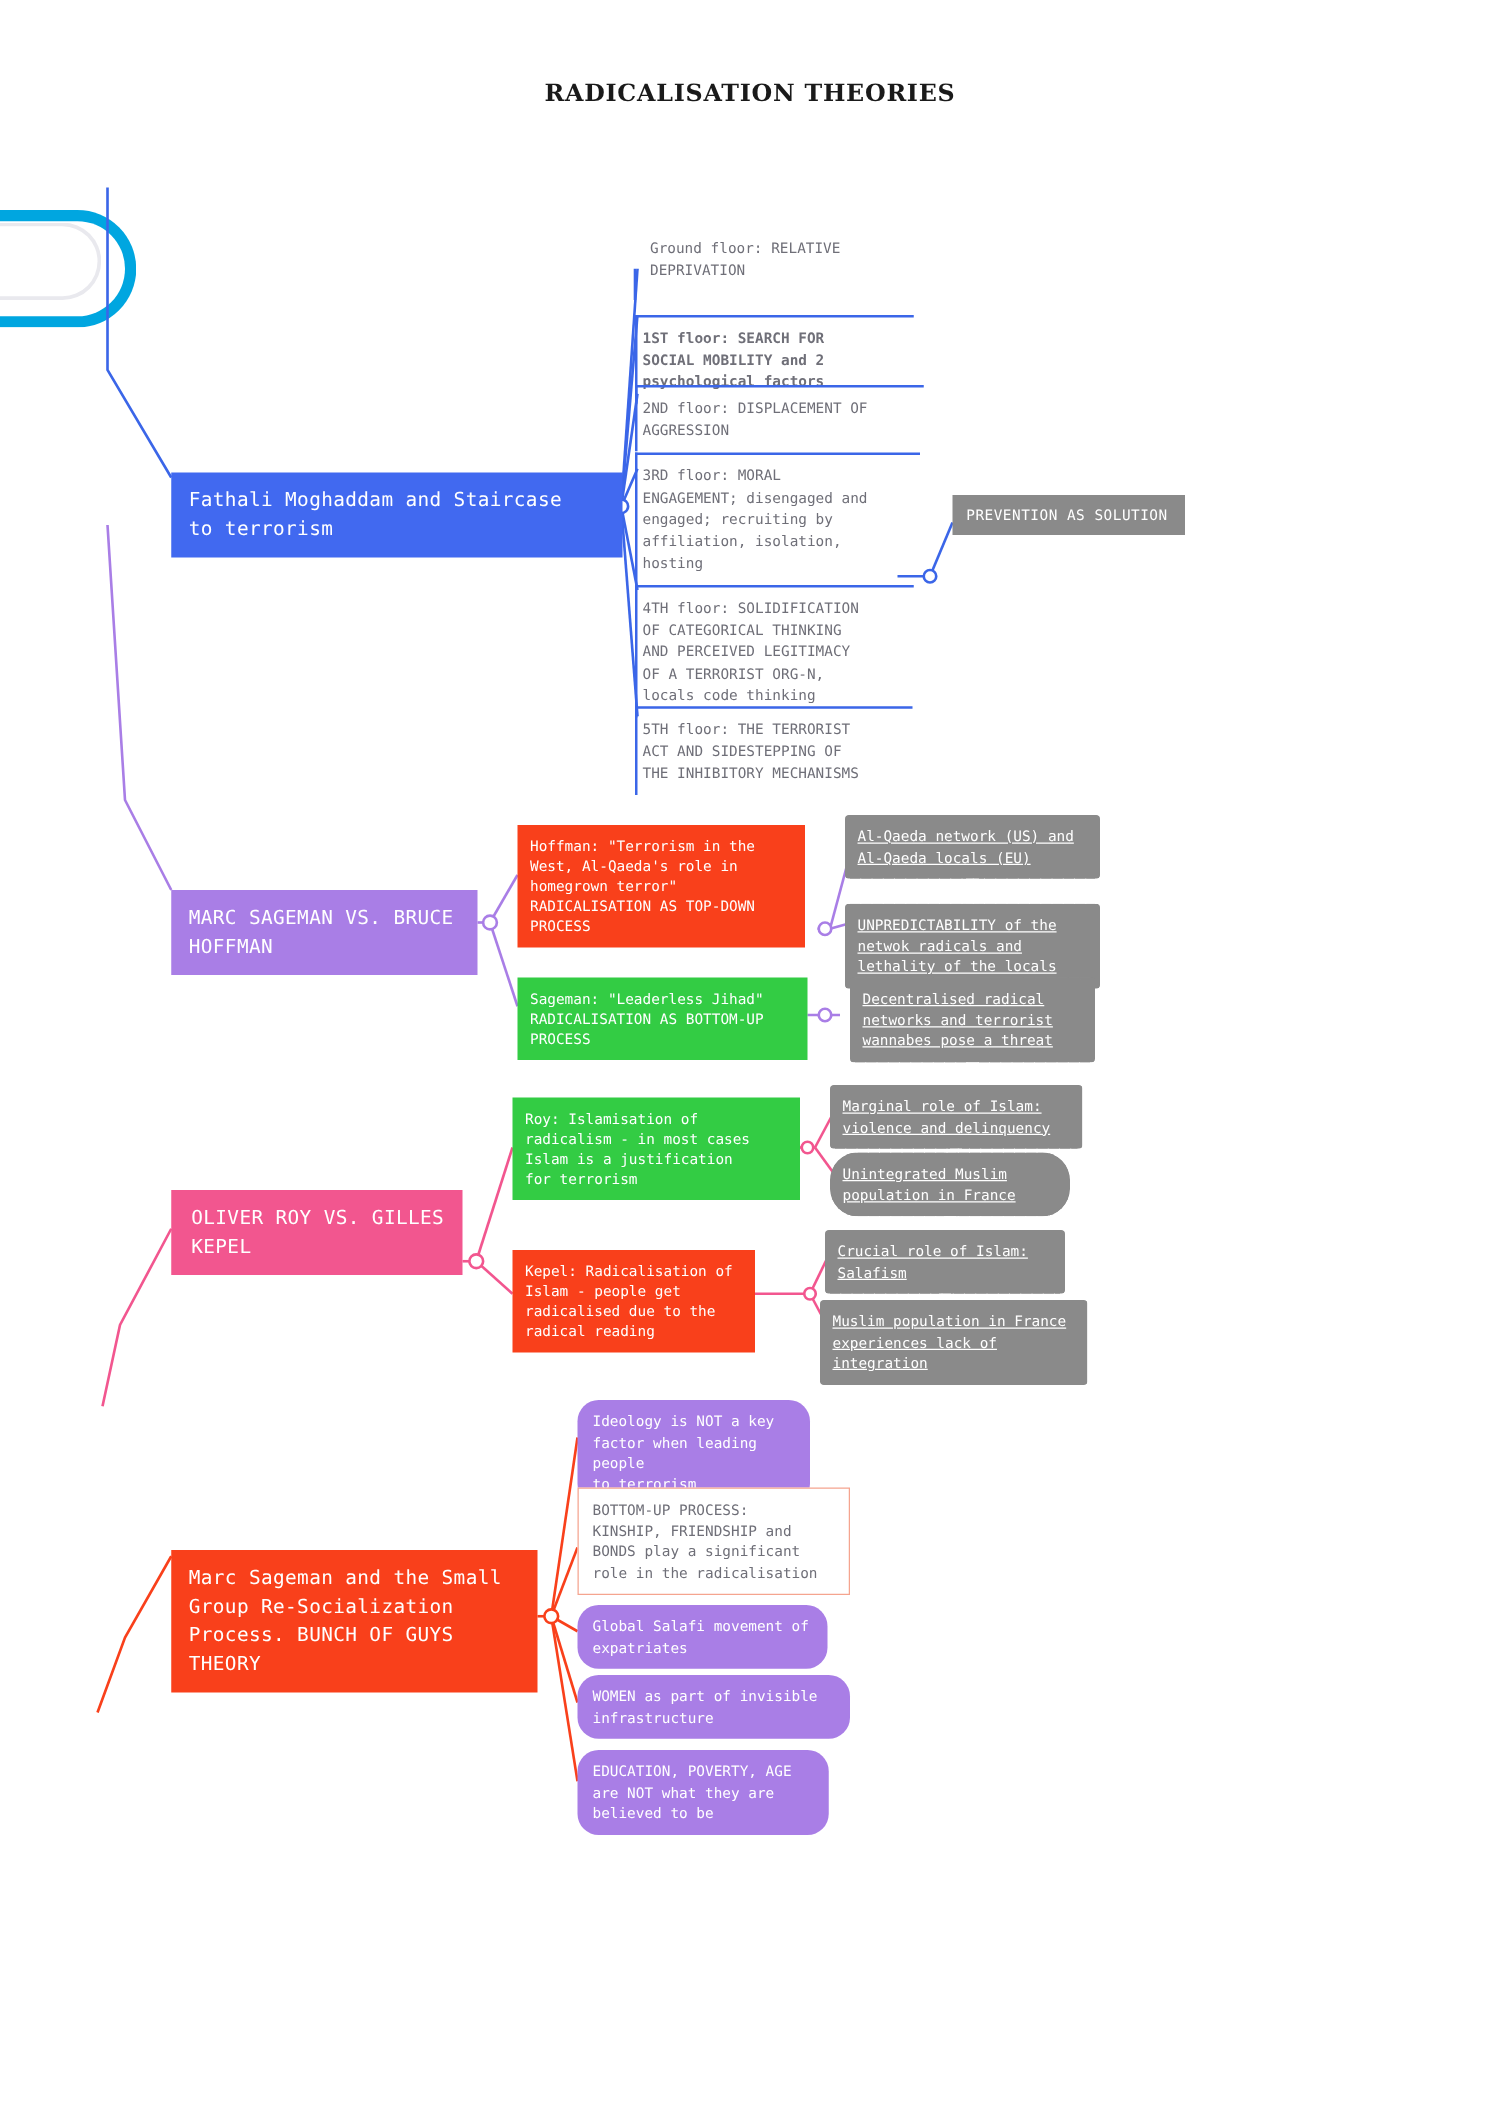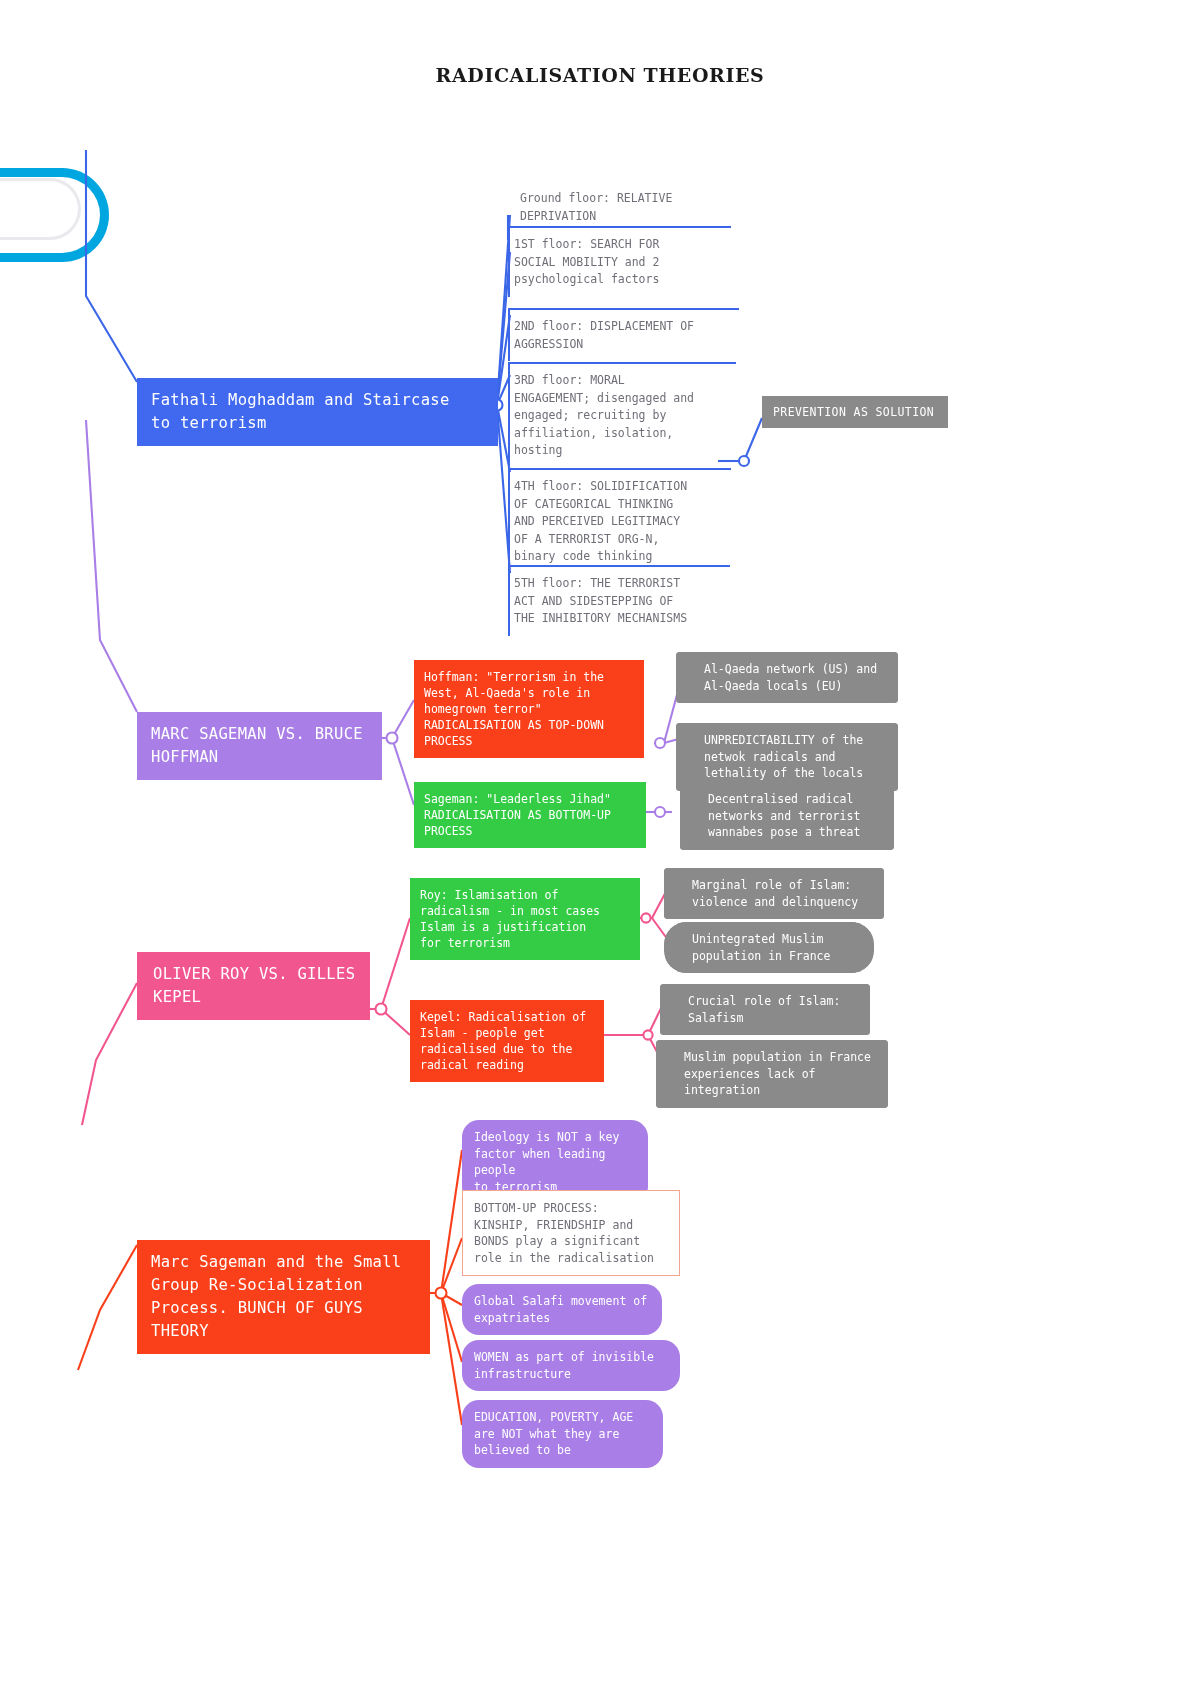--- a/index.html
+++ b/index.html
@@ -59,27 +59,28 @@
     padding:9px 9px 9px 10px;
   }
   .fillbox.red{background:#f9401b;}
   .fillbox.green{background:#33cc44;}
 
   
   .cloud{
     color:#ffffff;
     font-size:11.5px;
     line-height:16.5px;
-    padding:9px 10px 9px 28px;
+    padding:9px 10px 9px 10px;
     background:#8a8a8a;
     -webkit-mask-image:
         radial-gradient(circle 5px at 50% 0, transparent 98%, #000 100%),
         radial-gradient(circle 5px at 50% 100%, transparent 98%, #000 100%);
     border-radius:3px;
     position:absolute;
+    text-decoration:underline;
   }
   .cloud::before,.cloud::after{
     content:"";position:absolute;left:4px;right:4px;height:6px;
     background-image:radial-gradient(circle 4.2px at 4.2px 4.2px,#8a8a8a 97%,transparent 100%);
     background-size:9px 9px;background-repeat:repeat-x;
   }
   .cloud::before{top:-4px;}
   .cloud::after{bottom:-4px;transform:scaleY(-1);}
   .cloud>span{position:relative;z-index:2;display:block;}
 
@@ -206,38 +207,38 @@
   </g>
   <circle cx="441" cy="1293" r="5.5" fill="#ffffff" stroke="#f9401b" stroke-width="2.1"></circle>
 </svg>
 
 <div class="node topic blue" style="left:137px;top:378px;width:361px;">Fathali Moghaddam and Staircase
 to terrorism</div>
 
 <div class="node floor noline" style="left:516px;top:186px;width:215px;">Ground floor: RELATIVE
 DEPRIVATION</div>
 
-<div class="node floor" style="left:508px;top:226px;width:223px;">1ST floor: SEARCH FOR
+<div class="node floor" style="left:508px;top:252px;width:223px;font-weight:bold;">1ST floor: SEARCH FOR
 SOCIAL MOBILITY and 2
 psychological factors</div>
 
 <div class="node floor" style="left:508px;top:308px;width:231px;">2ND floor: DISPLACEMENT OF
 AGGRESSION</div>
 
 <div class="node floor" style="left:508px;top:362px;width:228px;">3RD floor: MORAL
 ENGAGEMENT; disengaged and
 engaged; recruiting by
 affiliation, isolation,
 hosting</div>
 
 <div class="node floor" style="left:508px;top:468px;width:223px;">4TH floor: SOLIDIFICATION
 OF CATEGORICAL THINKING
 AND PERCEIVED LEGITIMACY
 OF A TERRORIST ORG-N,
-binary code thinking</div>
+locals code thinking</div>
 
 <div class="node floor" style="left:508px;top:565px;width:222px;">5TH floor: THE TERRORIST
 ACT AND SIDESTEPPING OF
 THE INHIBITORY MECHANISMS</div>
 
 <div class="node greybox" style="left:762px;top:396px;width:186px;">PREVENTION AS SOLUTION</div>
 
 <div class="node topic purple" style="left:137px;top:712px;width:245px;">MARC SAGEMAN VS. BRUCE
 HOFFMAN</div>
 

